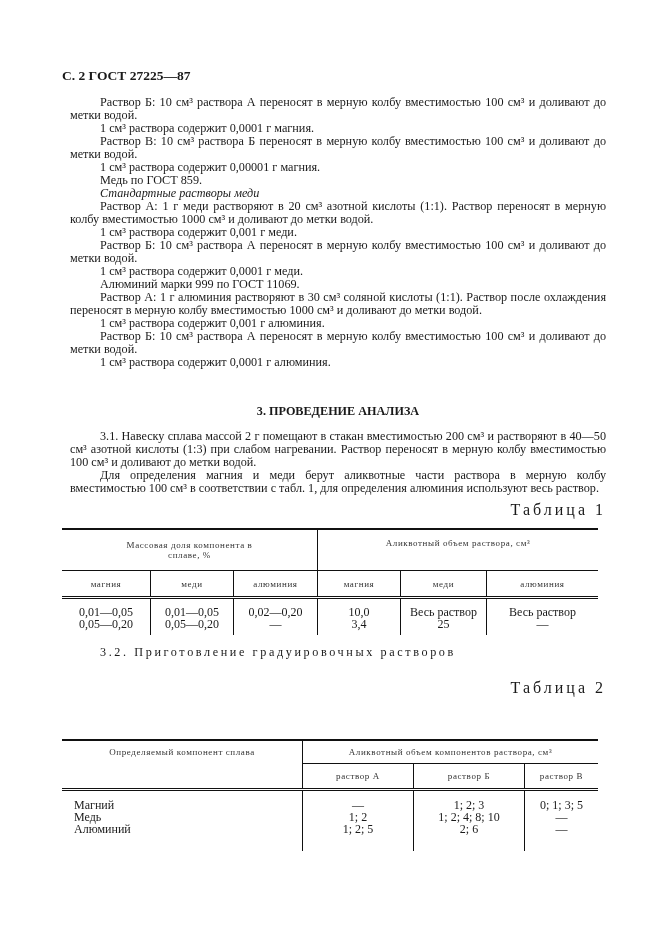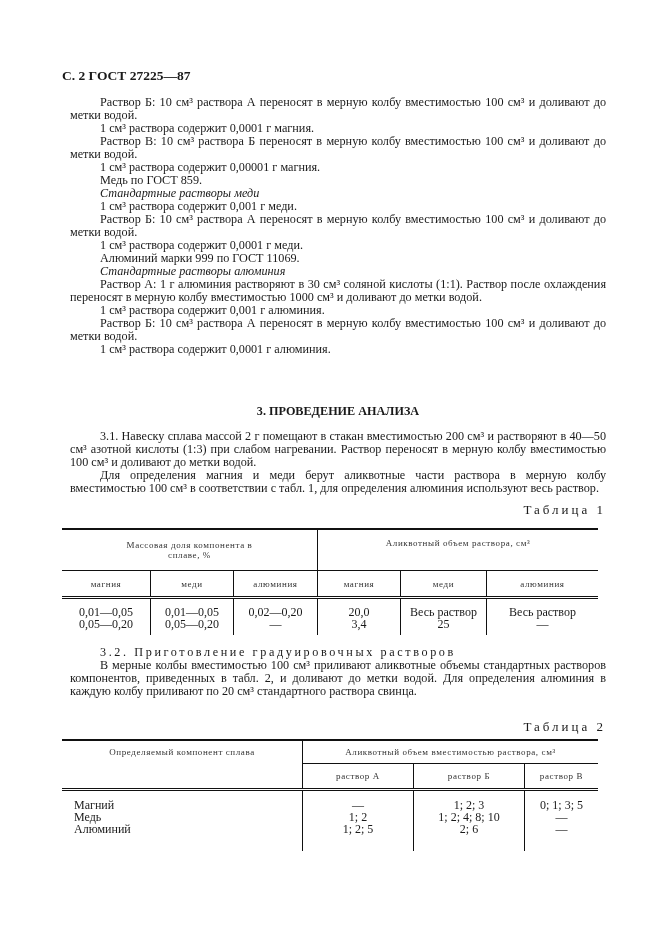--- a/index.html
+++ b/index.html
@@ -5,21 +5,21 @@
   html, body { margin: 0; padding: 0; background: #ffffff; }
   body { width: 661px; height: 936px; position: relative; overflow: hidden;
          font-family: "Liberation Serif", "DejaVu Serif", serif; color: #1a1a1a; }
   .page-header { position: absolute; left: 62px; top: 68px; font-weight: bold; font-size: 13.5px; }
   .body-text { position: absolute; left: 70px; width: 536px; font-size: 12.2px; line-height: 13px; }
   .p { margin: 0; text-align: justify; }
   .ind { text-indent: 30px; }
   .it { font-style: italic; }
   .sec-title { text-align: center; font-weight: bold; font-size: 12.2px; margin: 0; }
   .spaced { letter-spacing: 3px; }
-  .tcap { text-align: right; letter-spacing: 3px; font-size: 13px; margin: 0; }
+  .tcap { text-align: right; letter-spacing: 3px; font-size: 16px; margin: 0; }
   table { border-collapse: collapse; width: 536px; font-family: "Liberation Serif", serif; }
   table.t1 { position: absolute; left: 62px; top: 528px; }
   table.t2 { position: absolute; left: 62px; top: 739px; }
   th { font-weight: normal; font-size: 9px; letter-spacing: 0.6px; color: #333; padding: 0; }
   td { font-size: 12px; text-align: center; vertical-align: top; padding: 0; line-height: 12px; }
   .thick-top { border-top: 2.5px solid #111; }
   .dbl-bottom { border-bottom: 3px double #111; }
   .vr { border-right: 1px solid #111; }
   .hb { border-bottom: 1px solid #111; }
   .cell-left { text-align: left; padding-left: 12px; }
@@ -29,25 +29,25 @@
 
 <div class="page-header">С. 2 ГОСТ 27225—87</div>
 
 <div class="body-text" style="top:96px;">
   <p class="p ind">Раствор Б: 10 см³ раствора А переносят в мерную колбу вместимостью 100 см³ и доливают до метки водой.</p>
   <p class="p ind">1 см³ раствора содержит 0,0001 г магния.</p>
   <p class="p ind">Раствор В: 10 см³ раствора Б переносят в мерную колбу вместимостью 100 см³ и доливают до метки водой.</p>
   <p class="p ind">1 см³ раствора содержит 0,00001 г магния.</p>
   <p class="p ind">Медь по ГОСТ 859.</p>
   <p class="p ind it">Стандартные растворы меди</p>
+  <p class="p ind">Раствор А: 1 г меди растворяют в 20 см³ азотной кислоты (1:1). Раствор переносят в мерную колбу вместимостью 1000 см³ и доливают до метки водой.</p>
   <p class="p ind">1 см³ раствора содержит 0,001 г меди.</p>
   <p class="p ind">Раствор Б: 10 см³ раствора А переносят в мерную колбу вместимостью 100 см³ и доливают до метки водой.</p>
   <p class="p ind">1 см³ раствора содержит 0,0001 г меди.</p>
   <p class="p ind">Алюминий марки 999 по ГОСТ 11069.</p>
-  <p class="p ind it">Стандартные растворы алюминия</p>
   <p class="p ind">Раствор А: 1 г алюминия растворяют в 30 см³ соляной кислоты (1:1). Раствор после охлаждения переносят в мерную колбу вместимостью 1000 см³ и доливают до метки водой.</p>
   <p class="p ind">1 см³ раствора содержит 0,001 г алюминия.</p>
   <p class="p ind">Раствор Б: 10 см³ раствора А переносят в мерную колбу вместимостью 100 см³ и доливают до метки водой.</p>
   <p class="p ind">1 см³ раствора содержит 0,0001 г алюминия.</p>
 </div>
 
 <div class="body-text" style="top:405px;">
   <p class="sec-title">3. ПРОВЕДЕНИЕ АНАЛИЗА</p>
   <div style="height:12px;"></div>
   <p class="p ind">3.1. Навеску сплава массой 2 г помещают в стакан вместимостью 200 см³ и растворяют в 40—50 см³ азотной кислоты (1:3) при слабом нагревании. Раствор переносят в мерную колбу вместимостью 100 см³ и доливают до метки водой.</p>
@@ -67,47 +67,46 @@
     <th class="vr" style="width:82px;">меди</th>
     <th class="vr" style="width:83px;">алюминия</th>
     <th class="vr" style="width:82px;">магния</th>
     <th class="vr" style="width:85px;">меди</th>
     <th>алюминия</th>
   </tr>
   <tr>
     <td class="vr" style="padding-top:7px;">0,01—0,05</td>
     <td class="vr" style="padding-top:7px;">0,01—0,05</td>
     <td class="vr" style="padding-top:7px;">0,02—0,20</td>
-    <td class="vr" style="padding-top:7px;">20,0</td>
+    <td class="vr" style="padding-top:7px;">10,0</td>
     <td class="vr" style="padding-top:7px;">Весь раствор</td>
     <td style="padding-top:7px;">Весь раствор</td>
   </tr>
   <tr>
     <td class="vr" style="padding-bottom:5px;">0,05—0,20</td>
     <td class="vr">0,05—0,20</td>
     <td class="vr">—</td>
     <td class="vr">3,4</td>
     <td class="vr">25</td>
     <td>—</td>
   </tr>
 </tbody>
   </table>
 
 <div class="body-text" style="top:646px;">
   <p class="p ind spaced" style="letter-spacing:2.6px;">3.2. Приготовление градуировочных растворов</p>
-  <p class="p ind">В мерные колбы вместимостью 100 см³ приливают аликвотные объемы стандартных растворов компонентов, приведенных в табл. 2, и доливают до метки водой. Для определения алюминия в каждую колбу приливают по 20 см³ стандартного раствора свинца.</p>
   <div style="height:22px;"></div>
   <p class="tcap">Таблица 2</p>
 </div>
 
 <table class="t2">
   <tbody>
       <tr class="thick-top">
     <th rowspan="2" class="vr" style="width:180px; vertical-align:top; padding-top:6px; padding-left:30px; padding-right:30px;">Определяемый компонент сплава</th>
-    <th colspan="3" class="hb" style="height:22px;">Аликвотный объем вместимостью раствора, см³</th>
+    <th colspan="3" class="hb" style="height:22px;">Аликвотный объем компонентов раствора, см³</th>
   </tr>
   <tr class="dbl-bottom">
     <th class="vr" style="height:24px; width:110px;">раствор А</th>
     <th class="vr" style="width:110px;">раствор Б</th>
     <th>раствор В</th>
   </tr>
   <tr>
     <td class="vr cell-left" style="padding-top:8px;">Магний</td>
     <td class="vr" style="padding-top:8px;">—</td>
     <td class="vr" style="padding-top:8px;">1; 2; 3</td>

